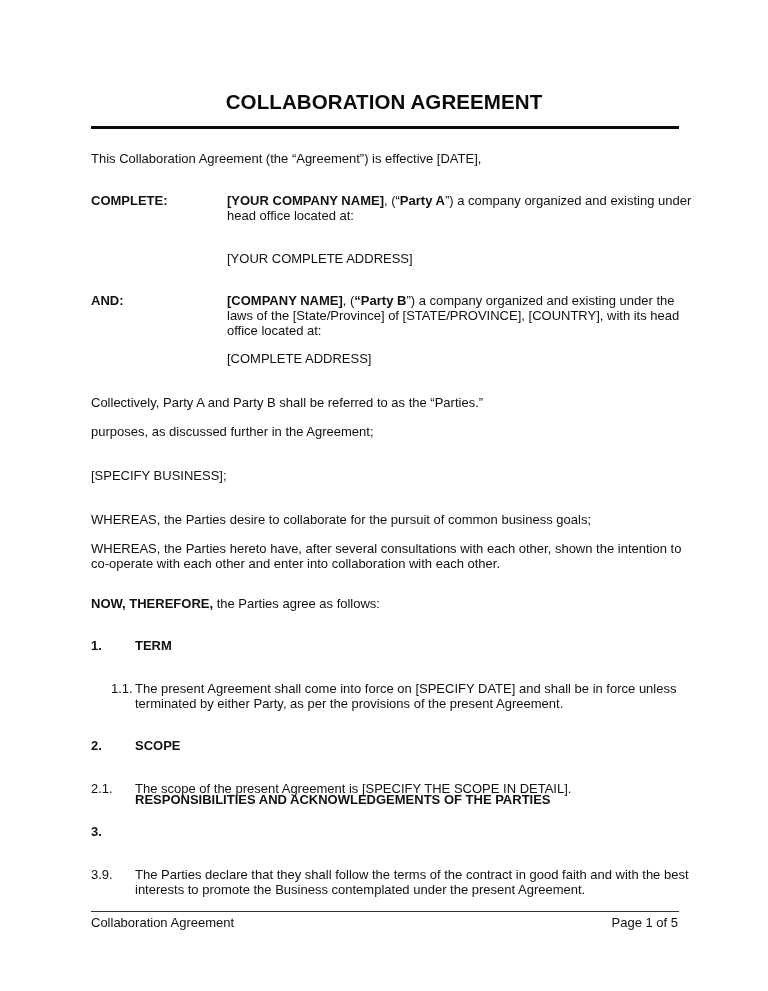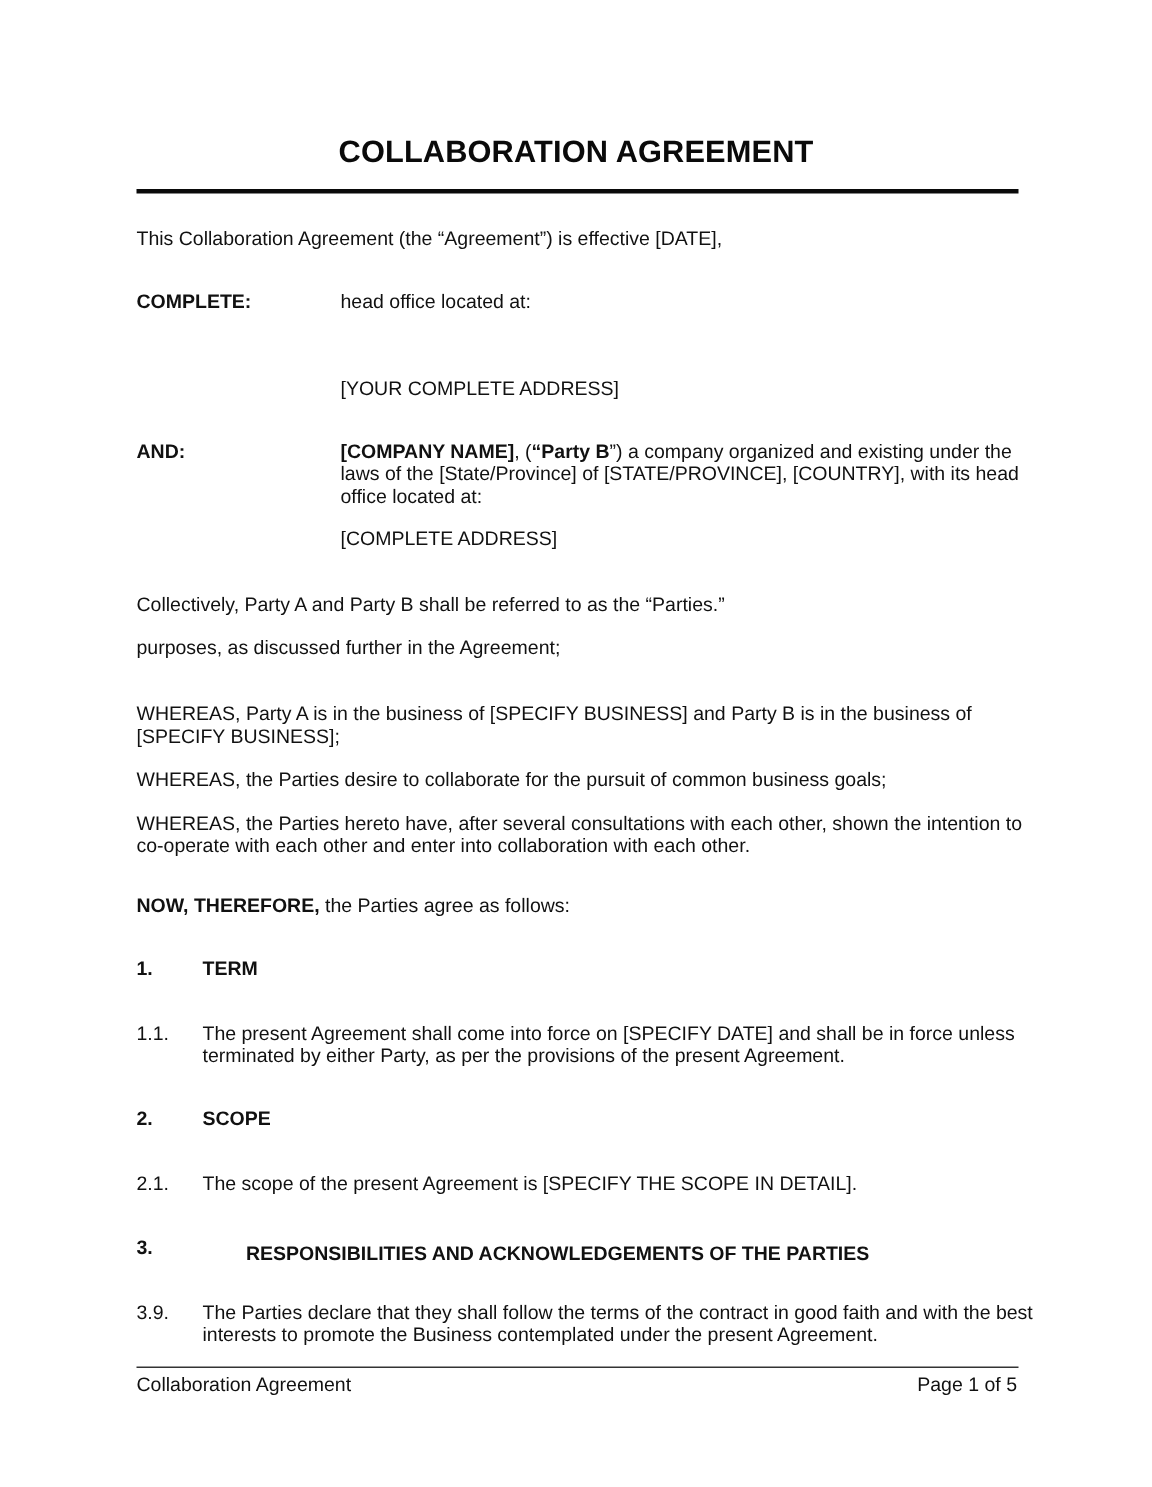--- a/index.html
+++ b/index.html
@@ -66,68 +66,68 @@
 </head>
 <body>
 
 <div class="abs title">COLLABORATION AGREEMENT</div>
 <div class="abs title-rule"></div>
 
 <div class="abs para" style="top:151px;">This Collaboration Agreement (the “Agreement”) is effective [DATE],</div>
 
 <div class="abs label" style="top:193px;">COMPLETE:</div>
 <div class="abs col2" style="top:193px;">
+  <span class="line"><span class="b">[YOUR COMPANY NAME]</span><span>, (“</span><span class="b">Party A</span><span>”) a company organized and existing under</span></span>
   <span class="line">head office located at:</span>
 </div>
 <div class="abs col2" style="top:251px;">[YOUR COMPLETE ADDRESS]</div>
 
 <div class="abs label" style="top:293px;">AND:</div>
 <div class="abs col2" style="top:293px;">
   <span class="line"><span class="b">[COMPANY NAME]</span><span>, (</span><span class="b">“Party B</span><span>”) a company organized and existing under the</span></span>
   <span class="line">laws of the [State/Province] of [STATE/PROVINCE], [COUNTRY], with its head</span>
   <span class="line">office located at:</span>
 </div>
 <div class="abs col2" style="top:351px;">[COMPLETE ADDRESS]</div>
 
 <div class="abs para" style="top:395px;">Collectively, Party A and Party B shall be referred to as the “Parties.”</div>
 
 <div class="abs para" style="top:424px;">
   <span class="line">purposes, as discussed further in the Agreement;</span>
 </div>
 <div class="abs para" style="top:468px;">
-  <span class="line">WHEREAS, Party A is in the business of [SPECIFY BUSINESS] and Party B is in the business of</span>
   <span class="line">[SPECIFY BUSINESS];</span>
 </div>
 <div class="abs para" style="top:512px;">
   <span class="line">WHEREAS, the Parties desire to collaborate for the pursuit of common business goals;</span>
 </div>
 <div class="abs para" style="top:541px;">
   <span class="line">WHEREAS, the Parties hereto have, after several consultations with each other, shown the intention to</span>
   <span class="line">co-operate with each other and enter into collaboration with each other.</span>
 </div>
 
 <div class="abs para" style="top:596px;"><span class="b">NOW, THEREFORE,</span><span> the Parties agree as follows:</span></div>
 
 <div class="abs num b" style="top:638px;">1.</div>
 <div class="abs numtext b" style="top:638px;">TERM</div>
-<div class="abs num" style="top:681px;">1.1.</div>
+<div class="abs num" style="top:681px;margin-left:20px;">1.1.</div>
 <div class="abs numtext" style="top:681px;">
   <span class="line">The present Agreement shall come into force on [SPECIFY DATE] and shall be in force unless</span>
   <span class="line">terminated by either Party, as per the provisions of the present Agreement.</span>
 </div>
 
 <div class="abs num b" style="top:738px;">2.</div>
 <div class="abs numtext b" style="top:738px;">SCOPE</div>
 <div class="abs num" style="top:781px;">2.1.</div>
 <div class="abs numtext" style="top:781px;">
   <span class="line">The scope of the present Agreement is [SPECIFY THE SCOPE IN DETAIL].</span>
 </div>
 
 <div class="abs num b" style="top:824px;">3.</div>
-<div class="abs numtext b" style="top:828px;margin-left:29px;">RESPONSIBILITIES AND ACKNOWLEDGEMENTS OF THE PARTIES</div>
+<div class="abs numtext b" style="top:792px;">RESPONSIBILITIES AND ACKNOWLEDGEMENTS OF THE PARTIES</div>
 <div class="abs num" style="top:867px;">3.9.</div>
 <div class="abs numtext" style="top:867px;">
   <span class="line">The Parties declare that they shall follow the terms of the contract in good faith and with the best</span>
   <span class="line">interests to promote the Business contemplated under the present Agreement.</span>
 </div>
 
 <div class="abs footer-rule"></div>
 <div class="abs footer-left">Collaboration Agreement</div>
 <div class="abs footer-right">Page 1 of 5</div>
 

